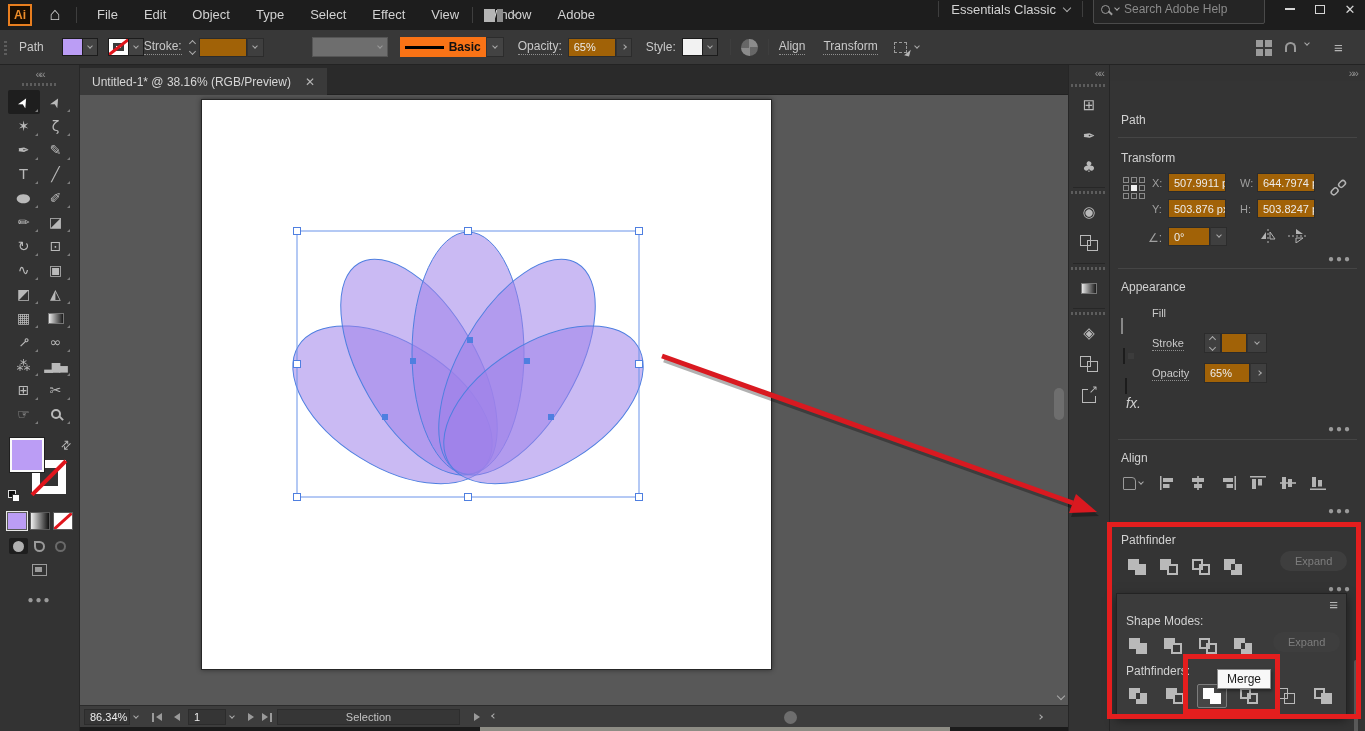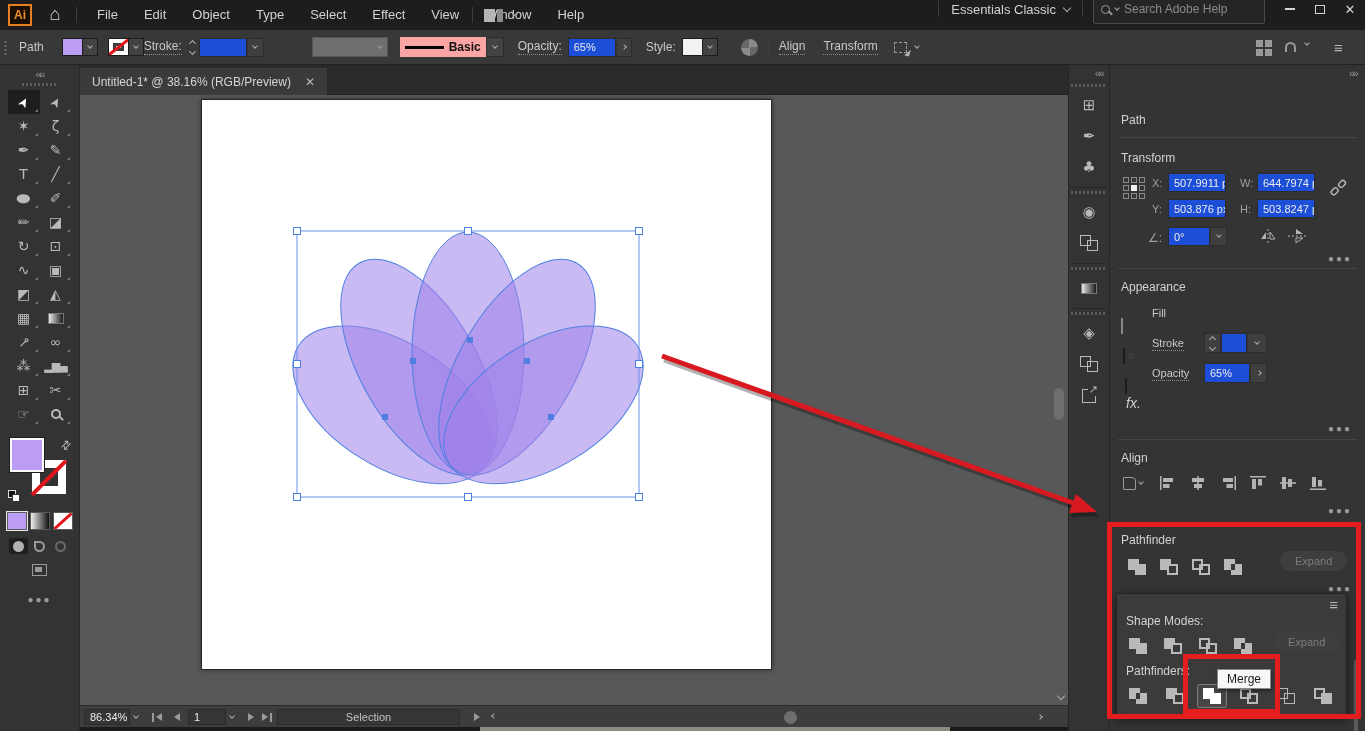--- a/index.html
+++ b/index.html
@@ -32,27 +32,27 @@
 .chv.sm{width:4px;height:4px}
 
 .controlbar{position:absolute;left:0;top:30px;width:1365px;height:35px;background:#383838;border-bottom:1px solid #232323;display:flex;align-items:center}
 .cb-lab{color:#c9c9c9;font-size:12px}
 .dot-u{border-bottom:1px dotted #8f8f8f;padding-bottom:1px}
 .sw{width:21px;height:18px;border:1px solid #1c1c1c;position:relative}
 .chevbox{width:15px;height:18px;background:#434343;border:1px solid #1c1c1c;border-left:none;display:flex;align-items:center;justify-content:center}
 .none-sw{background:#fff;overflow:hidden}
 .none-sw::before{content:'';position:absolute;inset:4px;border:3px solid #3c3c3c;background:#fff}
 .none-sw::after{content:'';position:absolute;left:-25%;top:45%;width:150%;height:3px;background:#e0151c;transform:rotate(-38deg)}
-.fld{background:#1d4ed8;border:1px solid #2c2c2c;color:#ececec;font-size:11px;height:19px;display:flex;align-items:center;padding:0 5px;overflow:hidden;white-space:nowrap}
+.fld{background:#a16207;border:1px solid #2c2c2c;color:#ececec;font-size:11px;height:19px;display:flex;align-items:center;padding:0 5px;overflow:hidden;white-space:nowrap}
 .cbox{height:19px;background:#3f3f3f;border:1px solid #2c2c2c;border-left:1px solid #333;display:flex;align-items:center;justify-content:center}
 .stepper{display:flex;flex-direction:column;gap:3px;align-items:center;justify-content:center}
 .stepper .chv{margin:0;width:5px;height:5px}
 .stepper .up{transform:rotate(-135deg)}
 .brushdef{width:76px;height:20px;background:#6e6e6e;border:1px solid #555;display:flex;align-items:center;justify-content:flex-end;padding:0 5px}
-.strokestyle{width:86px;height:20px;background:#fca5a5;color:#111;display:flex;align-items:center;gap:5px;padding:0 5px;font-size:12px}
+.strokestyle{width:86px;height:20px;background:#f97316;color:#111;display:flex;align-items:center;gap:5px;padding:0 5px;font-size:12px}
 .sline{width:42px;height:3px;background:#000}
 .ball{width:17px;height:17px;border-radius:50%;background:conic-gradient(#9a9a9a 0 90deg,#6f6f6f 0 180deg,#9a9a9a 0 270deg,#6f6f6f 0);opacity:.85}
 .dashedbox{width:13px;height:11px;border:1px dashed #9a9a9a;position:relative}
 .dashedbox::after{content:'';position:absolute;right:-4px;bottom:-4px;border-left:5px solid transparent;border-bottom:7px solid #b5b5b5;transform:rotate(15deg)}
 .quadic{width:7px;height:7px;background:#9a9a9a;box-shadow:9px 0 #9a9a9a,0 9px #9a9a9a,9px 9px #9a9a9a;margin:-8px 10px 0 0}
 .magnet{width:11px;height:10px;border:2.5px solid #9a9a9a;border-bottom:none;border-radius:6px 6px 0 0}
 .burger{font-size:15px;color:#b5b5b5}
 
 .leftdock{position:absolute;left:0;top:65px;width:80px;height:666px;background:#333;border-right:1px solid #272727}
 .collapse{color:#8f8f8f;font-size:11px;letter-spacing:-2px}
@@ -170,21 +170,21 @@
     <div class="vdiv" style="left:76px"></div>
     <nav class="menus">
       <span>File</span>
       <span>Edit</span>
       <span>Object</span>
       <span>Type</span>
       <span>Select</span>
       <span>Effect</span>
       <span>View</span>
       <span>Window</span>
-      <span>Help</span>
+      <span>Adobe</span>
     </nav>
     <div class="vdiv" style="left:472px"></div>
     <span class="laysw">
         <i></i>
         <i></i>
       </span>
     <span class="chv" style="position:absolute;left:512px;top:12px"></span>
     <div class="tright">
       <div class="vdiv" style="position:static;margin-right:12px"></div>
       <span class="wsname">Essentials Classic</span>

